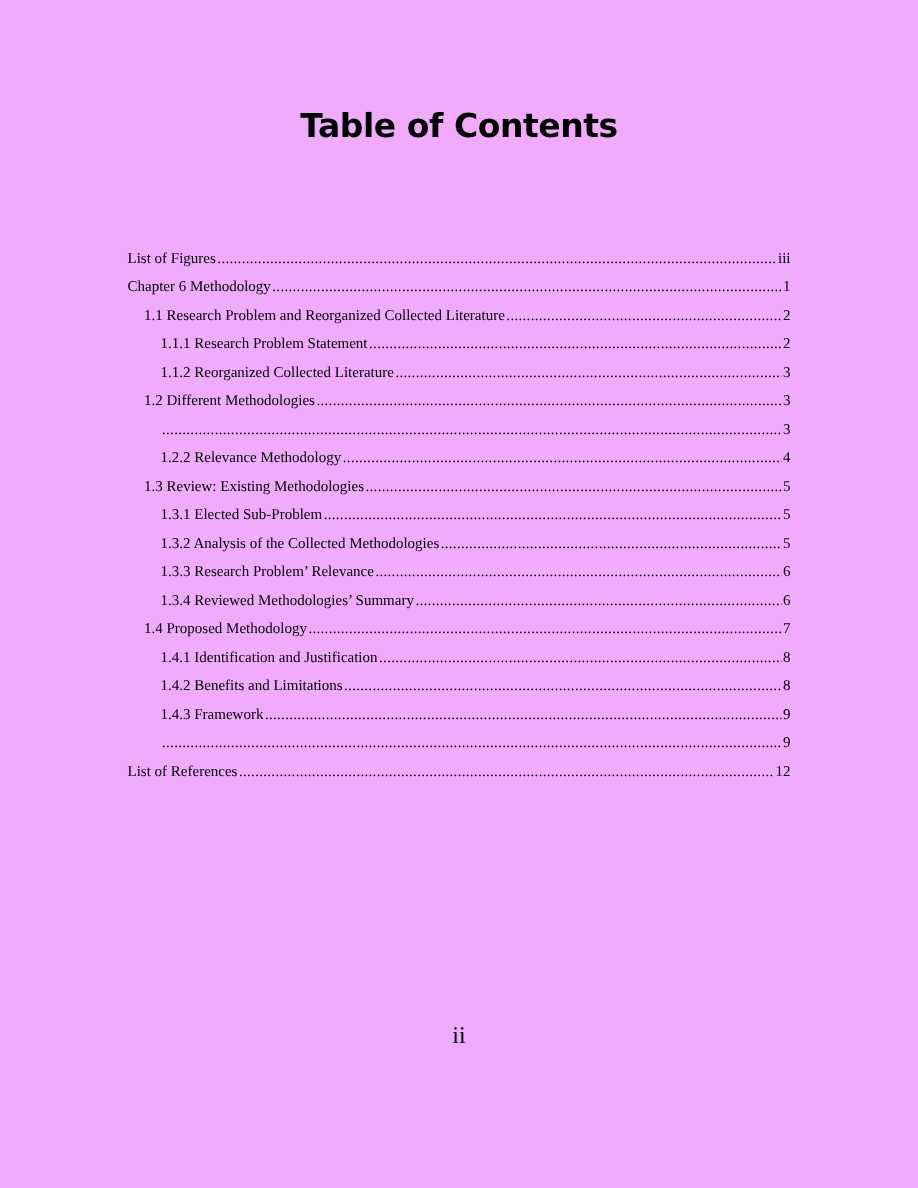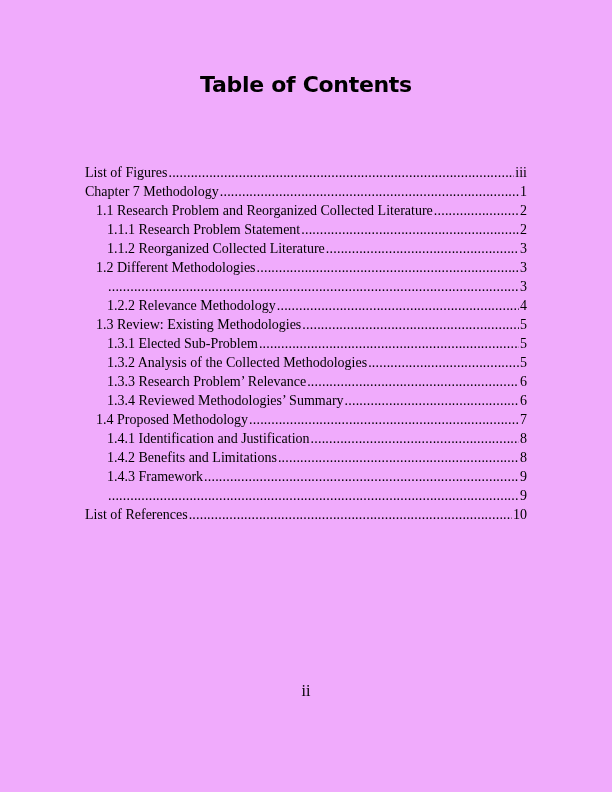--- a/index.html
+++ b/index.html
@@ -6,21 +6,21 @@
     body { width: 612px; height: 792px; position: relative; overflow: hidden; }
     .page { position: absolute; left: 0; top: 0; width: 612px; height: 792px; background: #f0abfc; }
     .title {
       position: absolute; left: 0; top: 72px; width: 612px; text-align: center;
       font-family: "DejaVu Sans", sans-serif; font-weight: bold; font-size: 22px;
       color: #000; letter-spacing: -0.3px;
     }
     .toc { position: absolute; left: 85px; top: 166px; width: 442px; }
     .toc-entry {
       position: relative; height: 19px; line-height: 14px;
-      font-family: "Liberation Serif", serif; font-size: 14px; color: #000;
+      font-family: "Liberation Serif", serif; font-size: 10px; color: #000;
       display: flex; align-items: flex-start;
     }
     .toc-entry.l0 { padding-left: 0; }
     .toc-entry.l1 { padding-left: 11px; }
     .toc-entry.l2 { padding-left: 22px; }
     .entry-label { white-space: nowrap; flex: 0 0 auto; }
     .leader {
       flex: 1 1 auto; overflow: hidden; white-space: nowrap;
       margin: 0 1px; position: relative; height: 14px;
     }
@@ -40,21 +40,21 @@
 <div class="page">
   <div class="title">Table of Contents</div>
 
   <div class="toc">
     <div class="toc-entry l0">
       <span class="entry-label">List of Figures</span>
       <span class="leader"></span>
       <span class="entry-page">iii</span>
     </div>
     <div class="toc-entry l0">
-      <span class="entry-label">Chapter 7 Methodology</span>
+      <span class="entry-label">Chapter 6 Methodology</span>
       <span class="leader"></span>
       <span class="entry-page">1</span>
     </div>
     <div class="toc-entry l1">
       <span class="entry-label">1.1 Research Problem and Reorganized Collected Literature</span>
       <span class="leader"></span>
       <span class="entry-page">2</span>
     </div>
     <div class="toc-entry l2">
       <span class="entry-label">1.1.1 Research Problem Statement</span>
@@ -126,18 +126,18 @@
       <span class="entry-page">9</span>
     </div>
     <div class="toc-entry l2">
       <span class="entry-label"></span>
       <span class="leader"></span>
       <span class="entry-page">9</span>
     </div>
     <div class="toc-entry l0">
       <span class="entry-label">List of References</span>
       <span class="leader"></span>
-      <span class="entry-page">10</span>
+      <span class="entry-page">12</span>
     </div>
   </div>
 
   <div class="page-number">ii</div>
 </div>
 
 </body></html>

